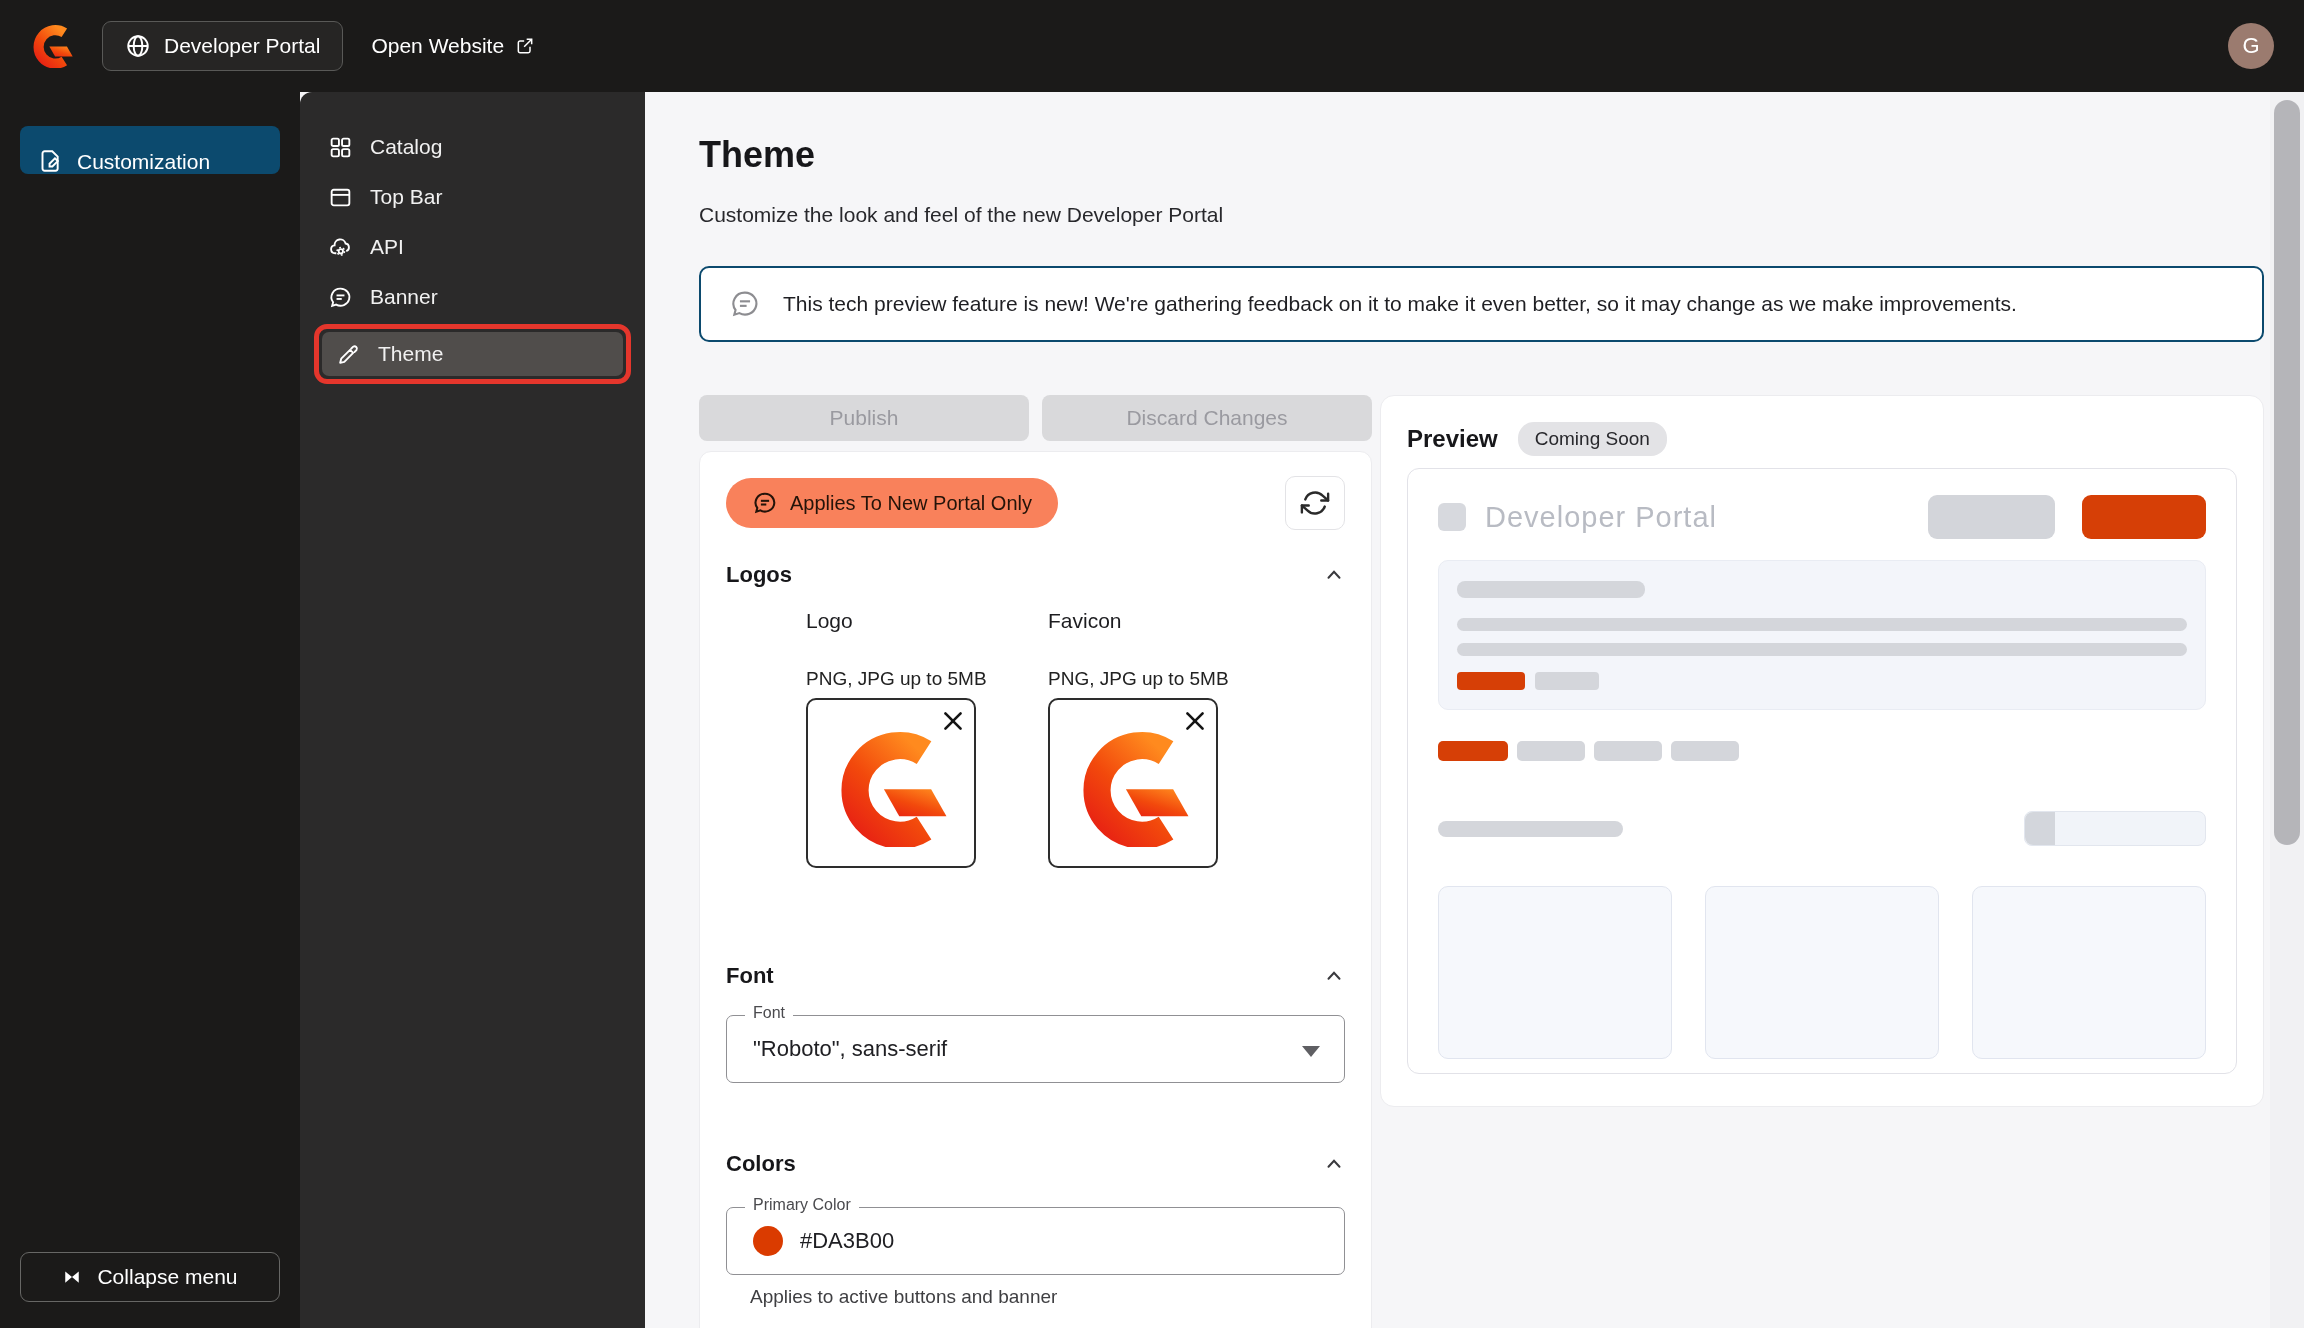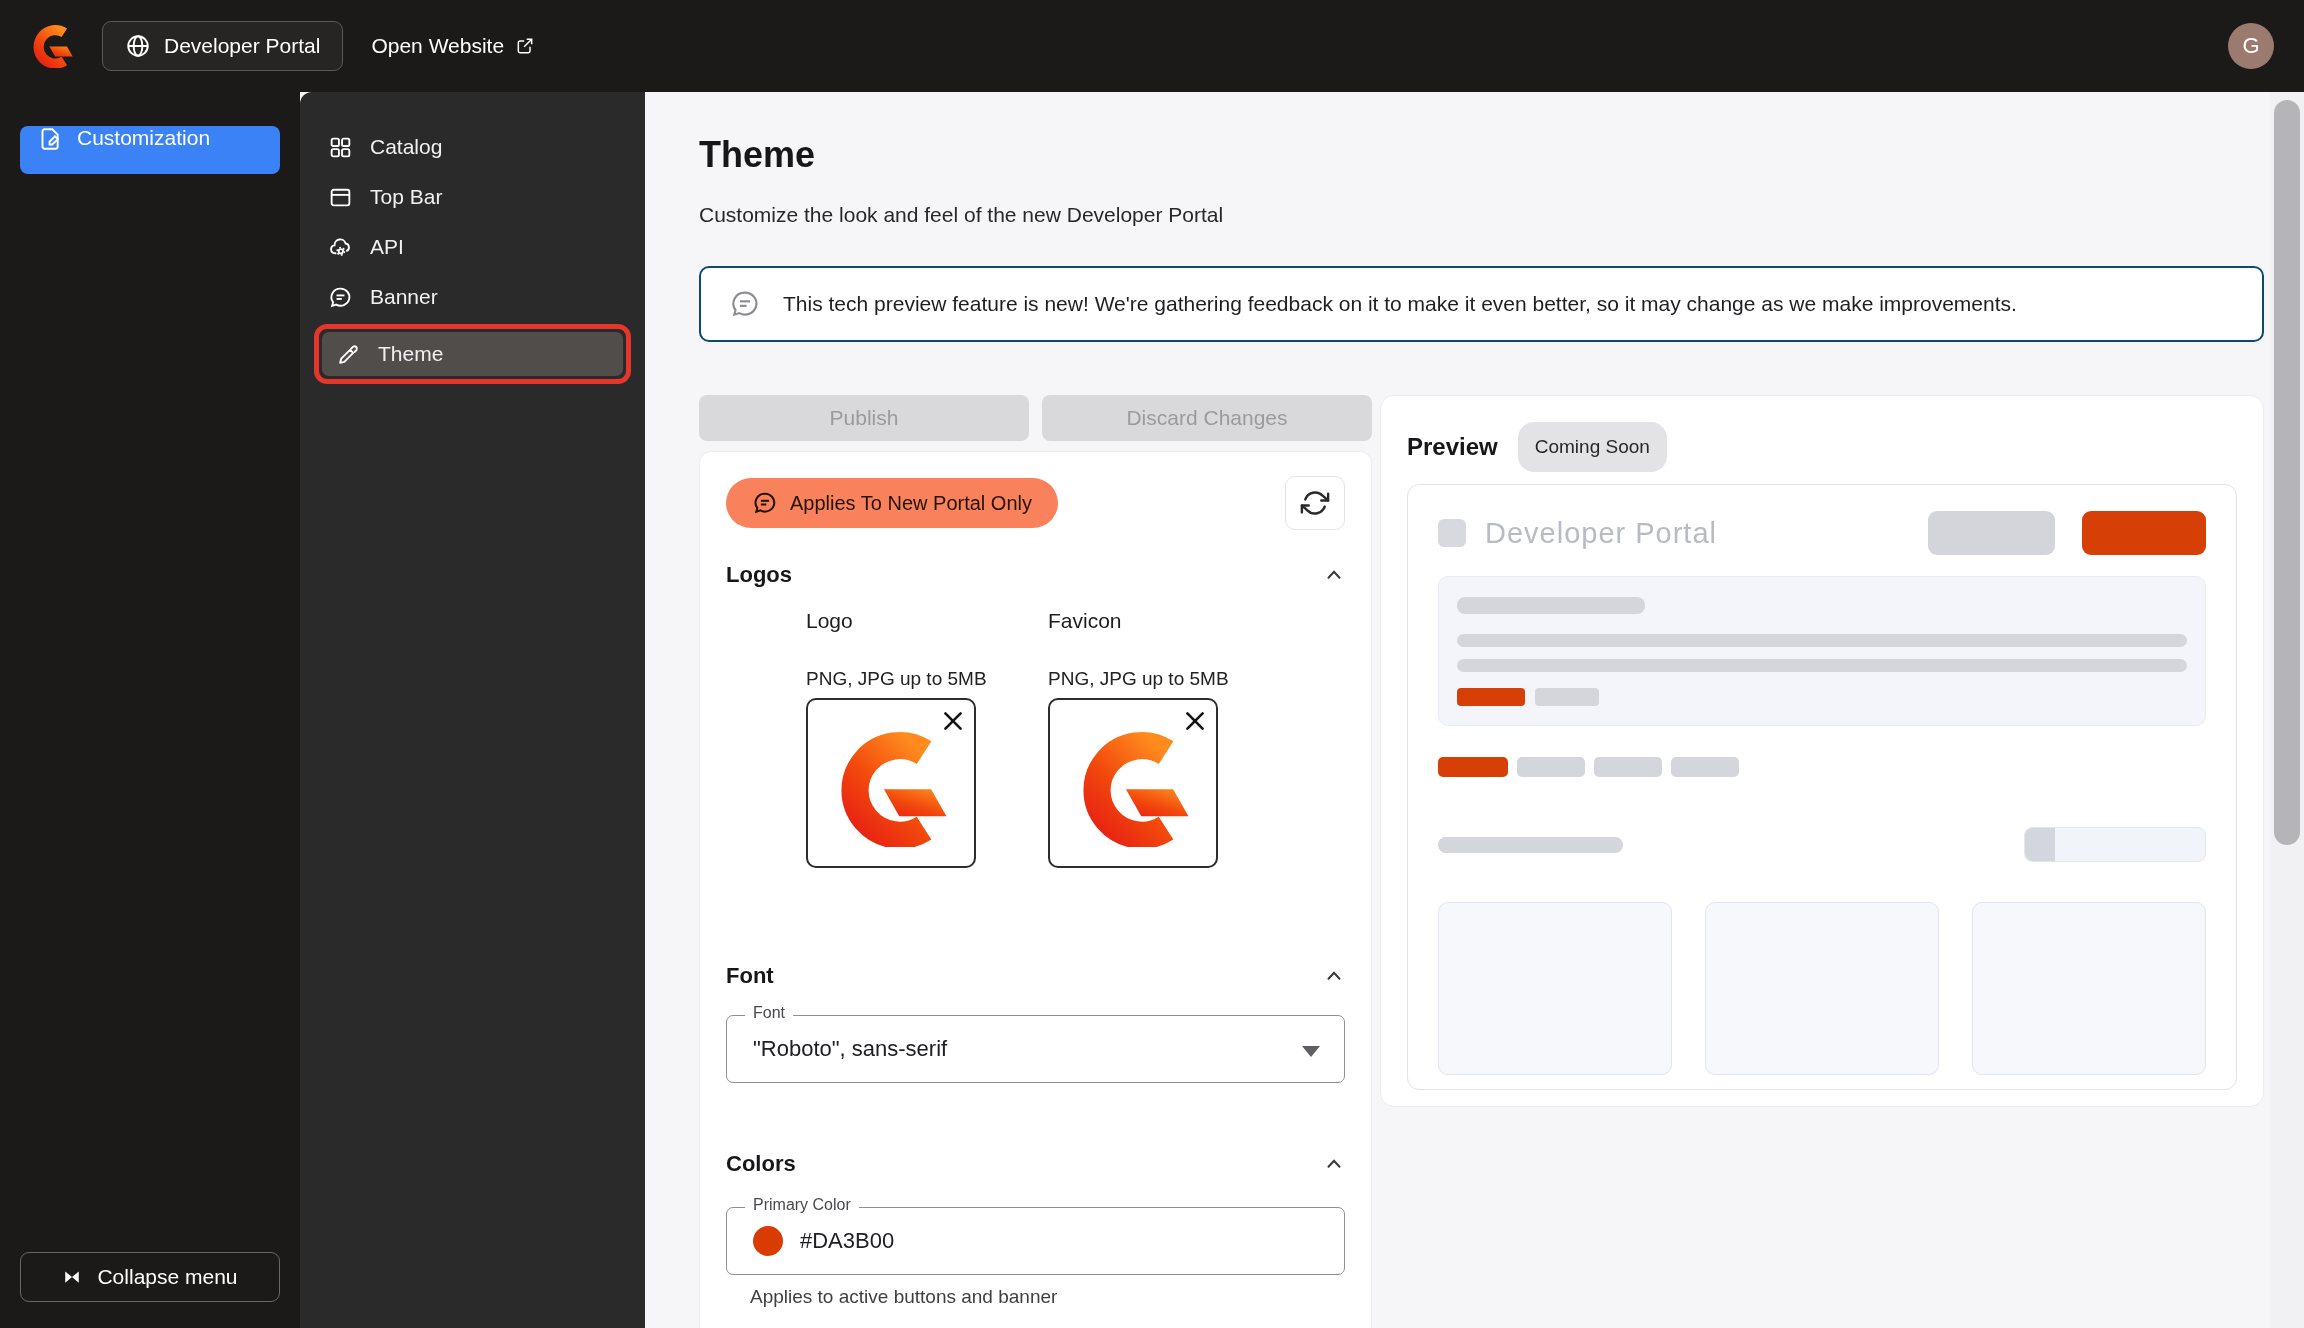--- a/index.html
+++ b/index.html
@@ -13,22 +13,22 @@
     background:#262524; border:1.5px solid #595957; border-radius:9px; color:#fff; font-size:21px; cursor:pointer; }
   .openweb { display:flex; align-items:center; gap:11px; color:#fff; font-size:21px; cursor:pointer; }
   .topbar-spacer { flex:1; }
   .avatar { width:46px; height:46px; border-radius:50%; background:#9B7B6F; color:#fff;
     display:flex; align-items:center; justify-content:center; font-size:22px; cursor:pointer; }
 
   
   .shell { display:flex; height:1236px; position:relative; }
 
   .sidebar { width:300px; background:#1b1a19; position:relative; padding:34px 20px; flex:0 0 auto; }
-  .side-item { display:flex; align-items:flex-start; gap:15px; height:48px; padding:0 16px;
-    background:#3b82f6; border-radius:8px; color:#fff; font-size:21px; cursor:pointer; }
+  .side-item { display:flex; align-items:flex-end; gap:15px; height:48px; padding:0 16px;
+    background:#0c4a6e; border-radius:8px; color:#fff; font-size:21px; cursor:pointer; }
   .collapse-btn { position:absolute; left:20px; bottom:26px; width:260px; height:50px;
     display:flex; align-items:center; justify-content:center; gap:15px; background:transparent;
     border:1.5px solid #676765; border-radius:9px; color:#fff; font-size:21px; cursor:pointer; }
 
   .submenu { width:345px; background:#2b2a2a; border-top-left-radius:12px; padding:30px 14px 0; flex:0 0 auto; }
   .submenu-item { display:flex; align-items:center; gap:17px; height:50px; padding:0 14px;
     color:#f1f1f1; font-size:21px; cursor:pointer; border-radius:8px; }
   .submenu-item .mi { color:#fff; }
   .hl-ring { border:5px solid #E5362C; border-radius:13px; padding:3px; margin:2px 0; }
   .hl-ring .submenu-item { background:#504d4b; height:44px; border-radius:7px; }
@@ -80,21 +80,21 @@
   .colors-head { margin-top:68px; }
   .color-field { margin-top:30px; gap:17px; }
   .swatch { width:30px; height:30px; border-radius:50%; background:#DA3B00; flex:0 0 auto; }
   .helper { margin:11px 0 0 24px; font-size:19px; color:#3f3f42; }
 
   
   .right-col { flex:1; }
   .preview-panel { background:#fff; border:1px solid #ececef; border-radius:14px; padding:26px; height:712px; }
   .preview-head { display:flex; align-items:center; gap:20px; }
   .preview-title { font-size:24px; font-weight:bold; color:#17171a; }
-  .soon-badge { background:#e3e3e6; border-radius:16px; padding:14px 17px; font-size:19px; color:#28282c; }
+  .soon-badge { background:#e3e3e6; border-radius:16px; padding:6px 17px; font-size:19px; color:#28282c; }
   .mock { margin-top:12px; border:1.5px solid #e2e2e8; border-radius:12px; padding:26px 30px; height:606px; }
   .mock-top { display:flex; align-items:center; height:44px; }
   .mock-logo { width:28px; height:28px; border-radius:6px; background:#d7d9de; }
   .mock-title { margin-left:19px; font-size:29px; font-weight:500; color:#b8bbc3; letter-spacing:1px; }
   .mock-top .sp { flex:1; }
   .pill-gray { width:127px; height:44px; border-radius:9px; background:#d3d5da; }
   .pill-primary { width:124px; height:44px; border-radius:9px; background:#d63f06; margin-left:27px; }
   .hero { margin-top:21px; background:#f3f5fa; border:1px solid #e9ecf3; border-radius:10px; height:150px; padding:18px; }
   .sk { background:#d4d6db; border-radius:8px; }
   .sk-title { width:188px; height:17px; margin-top:2px; }

